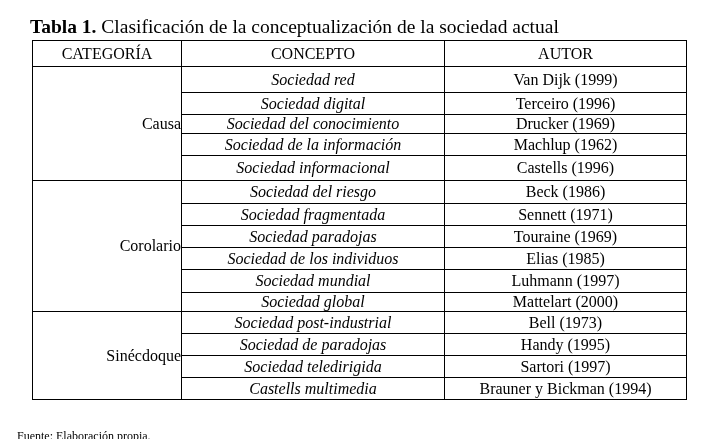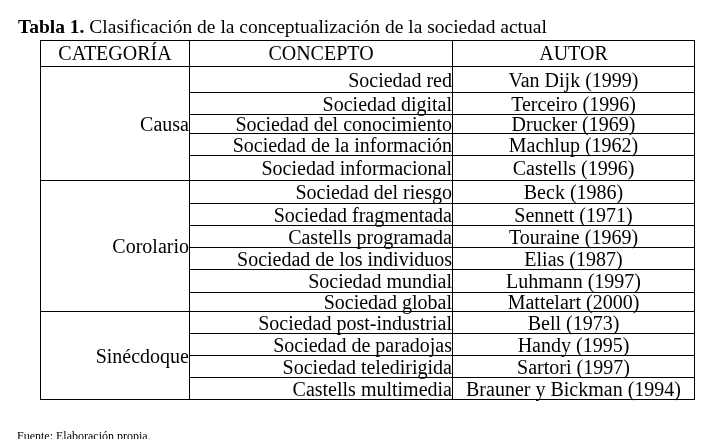--- a/index.html
+++ b/index.html
@@ -1,35 +1,34 @@
 <!DOCTYPE html>
 <html><head>
 <meta charset="utf-8">
 <style>
   html, body { margin: 0; padding: 0; background: #ffffff; }
   body {
     width: 708px; height: 439px; position: relative; overflow: hidden;
     font-family: "Liberation Serif", serif; color: #000;
   }
   .caption {
-    position: absolute; left: 18px; top: 16px; font-size: 19.5px; line-height: 22px; white-space: nowrap;
+    position: absolute; left: 30px; top: 16px; font-size: 19.5px; line-height: 22px; white-space: nowrap;
   }
   .caption b { font-weight: bold; }
   table.t {
     position: absolute; left: 32px; top: 40px;
     border-collapse: collapse; width: 654px; table-layout: fixed;
-    font-size: 20px;
-    margin-left: 8px;
+    font-size: 16px;
   }
   table.t td, table.t th {
     border: 1.5px solid #000; padding: 0; font-weight: normal; white-space: nowrap;
   }
   th { height: 25px; text-align: center; vertical-align: middle; }
   td.cat { text-align: right; vertical-align: middle; }
-  td.concept { padding-left: 34px; text-align: right; }
+  td.concept { padding-left: 34px; text-align: center; font-style: italic; }
   td.autor { padding-left: 35px; text-align: center; }
   tr.r td { line-height: 18px; }
   .footer {
     position: absolute; left: 17px; top: 426px; font-size: 12px; line-height: 20px; white-space: nowrap;
   }
 </style>
 </head>
 <body>
 
 <div class="caption"><b>Tabla 1.</b><span> Clasificación de la conceptualización de la sociedad actual</span></div>
@@ -74,26 +73,26 @@
     <tr class="r" style="height:23px">
       <td class="cat" rowspan="6">Corolario</td>
       <td class="concept">Sociedad del riesgo</td>
       <td class="autor">Beck (1986)</td>
     </tr>
     <tr class="r" style="height:22px">
       <td class="concept">Sociedad fragmentada</td>
       <td class="autor">Sennett (1971)</td>
     </tr>
     <tr class="r" style="height:22px">
-      <td class="concept">Castells programada</td>
+      <td class="concept">Sociedad paradojas</td>
       <td class="autor">Touraine (1969)</td>
     </tr>
     <tr class="r" style="height:22px">
       <td class="concept">Sociedad de los individuos</td>
-      <td class="autor">Elias (1987)</td>
+      <td class="autor">Elias (1985)</td>
     </tr>
     <tr class="r" style="height:23px">
       <td class="concept">Sociedad mundial</td>
       <td class="autor">Luhmann (1997)</td>
     </tr>
     <tr class="r" style="height:14px">
       <td class="concept">Sociedad global</td>
       <td class="autor">Mattelart (2000)</td>
     </tr>
 

